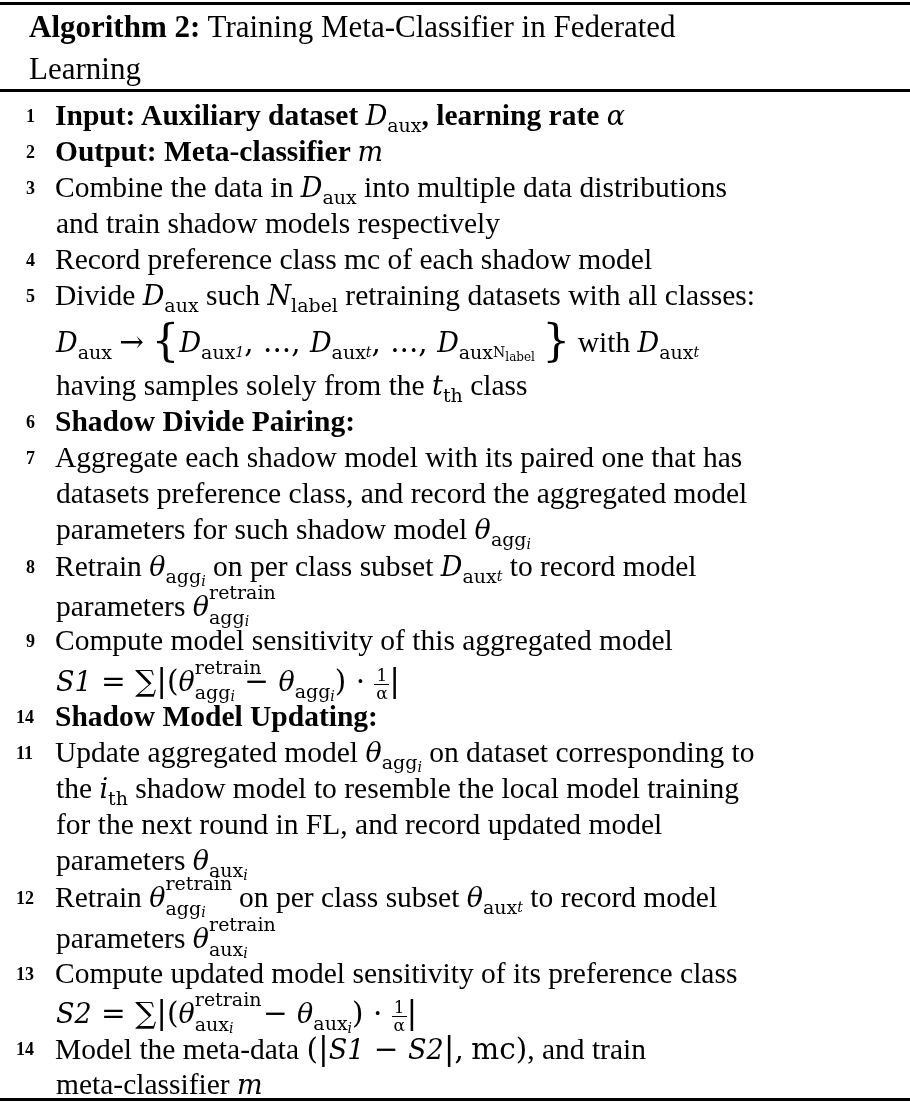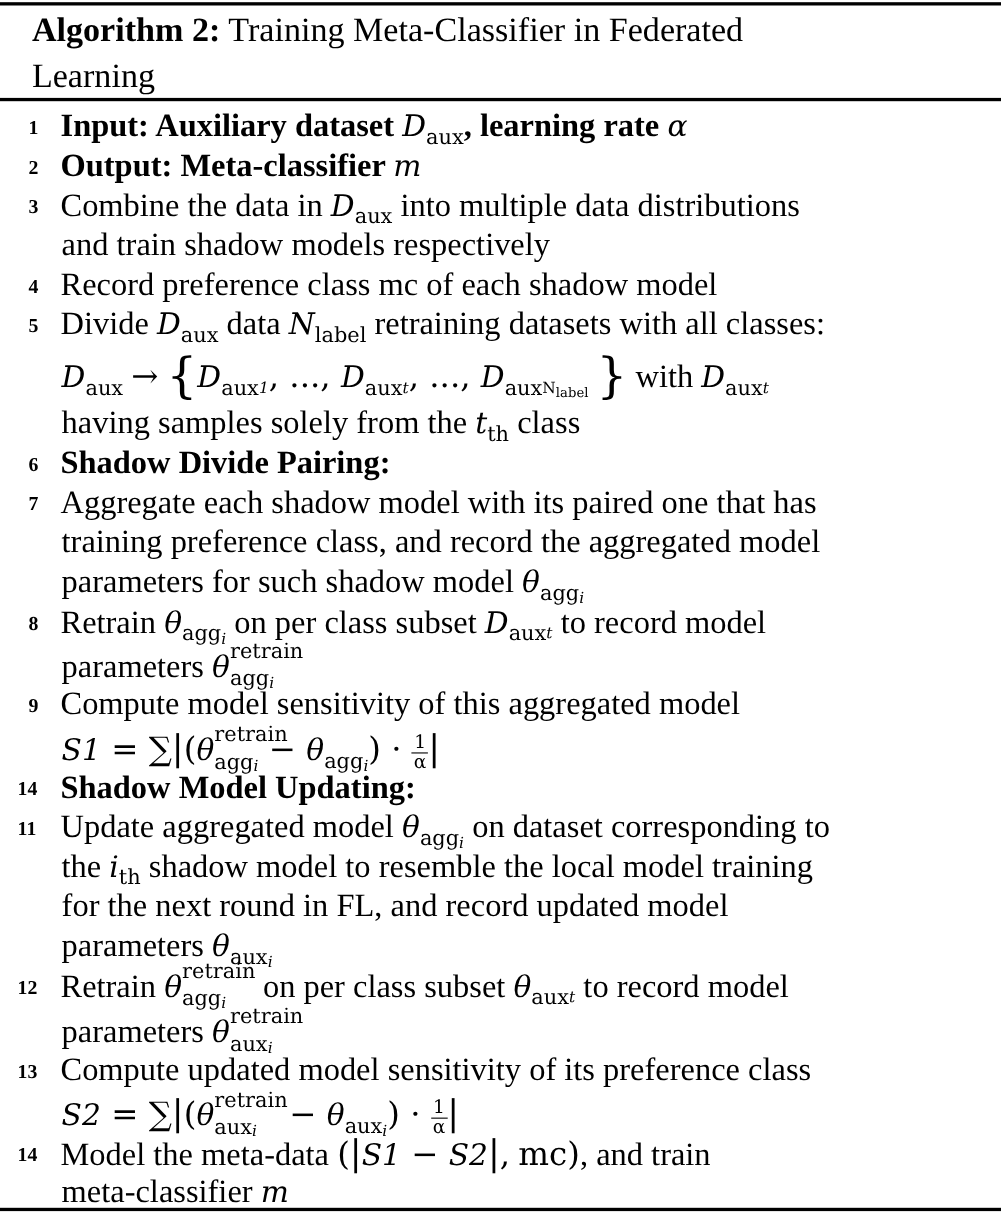--- a/index.html
+++ b/index.html
@@ -59,40 +59,40 @@
   <span class="cont">and train shadow models respectively</span>
 </div>
 
 <div class="line" style="top:241px">
   <span class="num">4</span>
   <span class="txt">Record preference class mc of each shadow model</span>
 </div>
 
 <div class="line" style="top:277px">
   <span class="num">5</span>
-  <span class="txt"><span>Divide </span><i class="m">D</i><span class="sub">aux</span><span> data </span><i class="m">N</i><span class="sub">label</span><span> retraining datasets with all classes:</span></span>
+  <span class="txt"><span>Divide </span><i class="m">D</i><span class="sub">aux</span><span> such </span><i class="m">N</i><span class="sub">label</span><span> retraining datasets with all classes:</span></span>
 </div>
 <div class="line" style="top:324px">
   <span class="cont"><i class="m">D</i><span class="sub">aux</span> <span class="math">→</span> <span class="brace">{</span><i class="m">D</i><span class="sub">aux</span><span class="sub2">1</span><span class="math">, ..., </span><i class="m">D</i><span class="sub">aux</span><span class="sub2">t</span><span class="math">, ..., </span><i class="m">D</i><span class="sub">aux</span><span class="sub2" style="font-style:normal">N</span><span class="sub2" style="font-style:normal;top:9px;font-size:12px">label</span> <span class="brace">}</span><span> with </span><i class="m">D</i><span class="sub">aux</span><span class="sub2">t</span></span>
 </div>
 <div class="line" style="top:367px">
   <span class="cont"><span>having samples solely from the </span><i class="m">t</i><span class="sub">th</span><span> class</span></span>
 </div>
 
 <div class="line" style="top:403px">
   <span class="num">6</span>
   <span class="txt kw">Shadow Divide Pairing:</span>
 </div>
 
 <div class="line" style="top:439px">
   <span class="num">7</span>
   <span class="txt">Aggregate each shadow model with its paired one that has</span>
 </div>
 <div class="line" style="top:475px">
-  <span class="cont">training preference class, and record the aggregated model</span>
+  <span class="cont">datasets preference class, and record the aggregated model</span>
 </div>
 <div class="line" style="top:511px">
   <span class="cont"><span>parameters for such shadow model </span><i class="m">θ</i><span class="sub">agg</span><span class="sub2" style="top:10px">i</span></span>
 </div>
 
 <div class="line" style="top:548px">
   <span class="num">8</span>
   <span class="txt"><span>Retrain </span><i class="m">θ</i><span class="sub">agg</span><span class="sub2" style="top:10px">i</span><span> on per class subset </span><i class="m">D</i><span class="sub">aux</span><span class="sub2">t</span><span> to record model</span></span>
 </div>
 <div class="line" style="top:588px">

